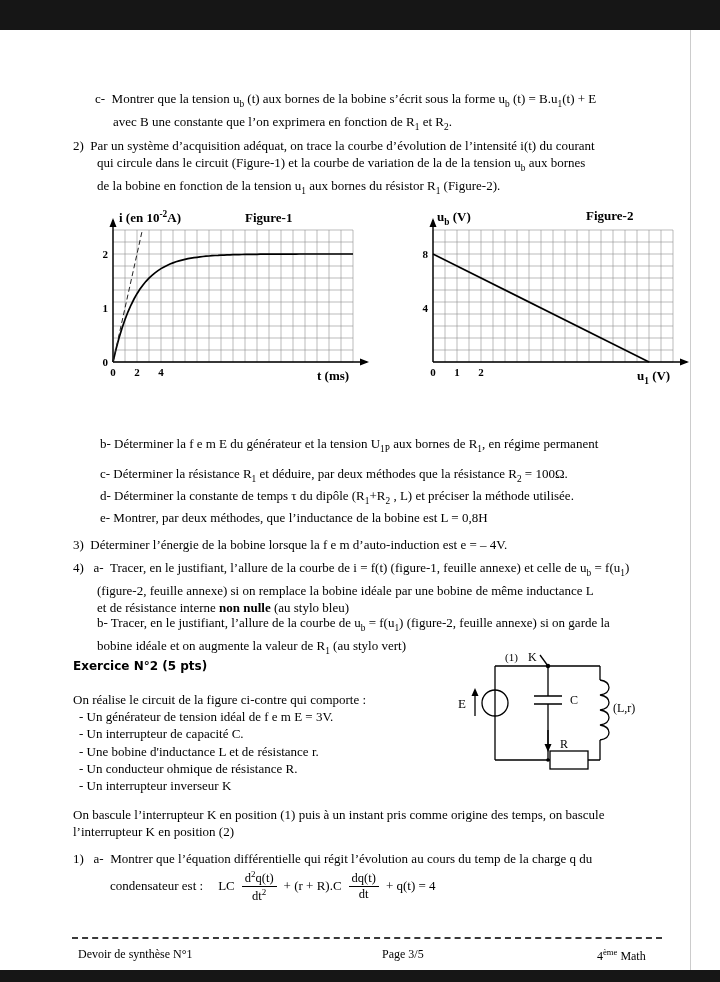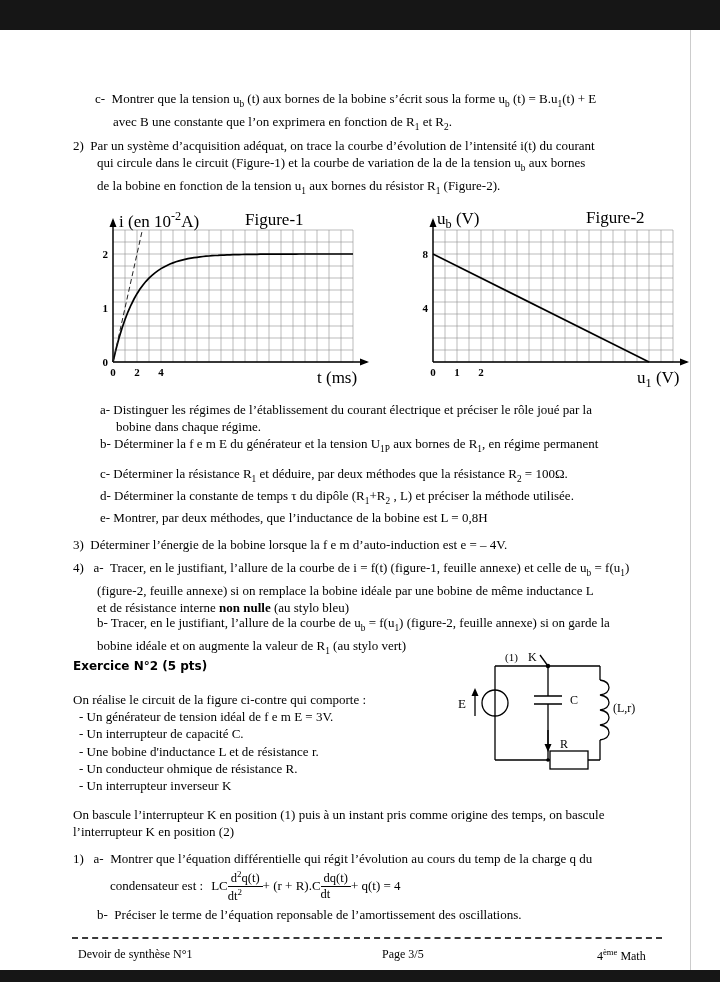--- a/index.html
+++ b/index.html
@@ -9,41 +9,41 @@
   .bar-top{left:0;top:0;width:720px;height:30px;background:#161616}
   .bar-bottom{left:0;top:970px;width:720px;height:12px;background:#161616}
   .edge-right{left:690px;top:30px;width:1px;height:940px;background:#cccccc}
   .para{font-size:13px;line-height:17.3px;white-space:nowrap}
   sub,sup{font-size:0.72em}
   .q-c{left:95px;top:90px;padding-left:18px;text-indent:-18px}
   .q-2{left:73px;top:137px;padding-left:24px;text-indent:-24px}
   .figwrap{width:300px;height:185px}
   .fig1{left:95px;top:205px}
   .fig2{left:421px;top:205px}
-  .figlab{position:absolute;font-size:17px;font-weight:normal;white-space:nowrap}
+  .figlab{position:absolute;font-size:13px;font-weight:bold;white-space:nowrap}
   .f1-y{left:24px;top:4px}.f1-t{left:150px;top:5px}.f1-x{left:222px;top:163px}
   .f2-y{left:16px;top:4px}.f2-t{left:165px;top:3px}.f2-x{left:216px;top:163px}
   .q-a{left:100px;top:401px;padding-left:16px;text-indent:-16px}
   .q-b{left:100px;top:435px}
   .q-c2{left:100px;top:465px}
   .q-d{left:100px;top:487px}
   .q-e{left:100px;top:509px}
   .q-3{left:73px;top:536px}
   .q-4a{left:73px;top:559px;padding-left:24px;text-indent:-24px}
   .q-4b{left:97px;top:614px}
   .ex2-title{left:73px;top:659px;font-family:"DejaVu Sans",sans-serif;font-weight:bold;font-size:12px;white-space:nowrap}
   .ex2-intro{left:73px;top:691px}
   .ex2-items{left:79px;top:708px}
   .ex2-items div{height:17.3px}
   .circuit{left:450px;top:648px}
   .bascule{left:73px;top:806px}
   .q1a{left:73px;top:850px}
-  .eq-row{left:110px;top:869px;display:flex;align-items:center;gap:0;font-size:13px;white-space:nowrap}
+  .eq-row{left:110px;top:869px;display:flex;align-items:center;gap:7px;font-size:13px;white-space:nowrap}
   .eq-lead{margin-right:8px}
-  .frac{display:inline-block;vertical-align:middle;font-size:12.5px;line-height:1.15}
+  .frac{display:inline-block;vertical-align:middle;text-align:center;font-size:12.5px;line-height:1.15}
   .frac .top{display:block;border-bottom:1.2px solid #000;padding:0 3px}
   .frac .bot{display:block}
   .q1b{left:97px;top:906px}
   .sep{left:72px;top:937px;width:590px;height:0;border-top:2px dashed #3a3a3a}
   .footer-item{font-size:12px;white-space:nowrap}
   .f-left{left:78px;top:947px}
   .f-center{left:382px;top:947px}
   .f-right{left:597px;top:947px}
 </style>
 </head>
@@ -87,21 +87,20 @@
         <text x="60" y="171" text-anchor="middle" font-size="11" font-weight="bold" font-family="&quot;Liberation Serif&quot;,serif" fill="#000">2</text>
         <text x="7" y="107" text-anchor="end" font-size="11" font-weight="bold" font-family="&quot;Liberation Serif&quot;,serif" fill="#000">4</text>
         <text x="7" y="53" text-anchor="end" font-size="11" font-weight="bold" font-family="&quot;Liberation Serif&quot;,serif" fill="#000">8</text>
         <line x1="12" y1="49" x2="228" y2="157" stroke="#000" stroke-width="1.6"></line>
       </svg>
     <div class="figlab f2-y">u<sub>b</sub> (V)</div>
     <div class="figlab f2-t">Figure-2</div>
     <div class="figlab f2-x">u<sub>1</sub> (V)</div>
   </div>
 
-  <div class="abs para q-a">a- Distinguer les régimes de l’établissement du courant électrique et préciser le rôle joué par la<br>bobine dans chaque régime.</div>
   <div class="abs para q-b">b- Déterminer la f e m E du générateur et la tension U<sub>1P</sub> aux bornes de R<sub>1</sub>, en régime permanent</div>
   <div class="abs para q-c2">c- Déterminer la résistance R<sub>1</sub> et déduire, par deux méthodes que la résistance R<sub>2</sub> = 100Ω.</div>
   <div class="abs para q-d">d- Déterminer la constante de temps τ du dipôle (R<sub>1</sub>+R<sub>2</sub> , L) et préciser la méthode utilisée.</div>
   <div class="abs para q-e">e- Montrer, par deux méthodes, que l’inductance de la bobine est L = 0,8H</div>
   <div class="abs para q-3">3)&nbsp; Déterminer l’énergie de la bobine lorsque la f e m d’auto-induction est e = – 4V.</div>
   <div class="abs para q-4a">4)&nbsp;&nbsp; a-&nbsp; Tracer, en le justifiant, l’allure de la courbe de i = f(t) (figure-1, feuille annexe) et celle de u<sub>b</sub> = f(u<sub>1</sub>)<br>(figure-2, feuille annexe) si on remplace la bobine idéale par une bobine de même inductance L<br>et de résistance interne <b>non nulle</b> (au stylo bleu)</div>
   <div class="abs para q-4b">b- Tracer, en le justifiant, l’allure de la courbe de u<sub>b</sub> = f(u<sub>1</sub>) (figure-2, feuille annexe) si on garde la<br>bobine idéale et on augmente la valeur de R<sub>1</sub> (au stylo vert)</div>
 
   <div class="abs ex2-title">Exercice N°2 (5 pts)</div>
   <div class="abs para ex2-intro">On réalise le circuit de la figure ci-contre qui comporte :</div>
@@ -150,21 +149,20 @@
       <span class="bot">dt<sup>2</sup></span>
     </span>
     <span>+ (r + R).C</span>
     <span class="frac">
       <span class="top">dq(t)</span>
       <span class="bot">dt</span>
     </span>
     <span>+ q(t)  = 4</span>
   </div>
 
-  <div class="abs para q1b">b-&nbsp; Préciser le terme de l’équation reponsable de l’amortissement des oscillations.</div>
 
   <div class="abs sep"></div>
 
   <div class="abs footer-item f-left">Devoir de synthèse  N°1</div>
   <div class="abs footer-item f-center">Page  3/5</div>
   <div class="abs footer-item f-right">4<sup>ème</sup> Math</div>
 
   <div class="abs bar-bottom"></div>
 </div>
 

